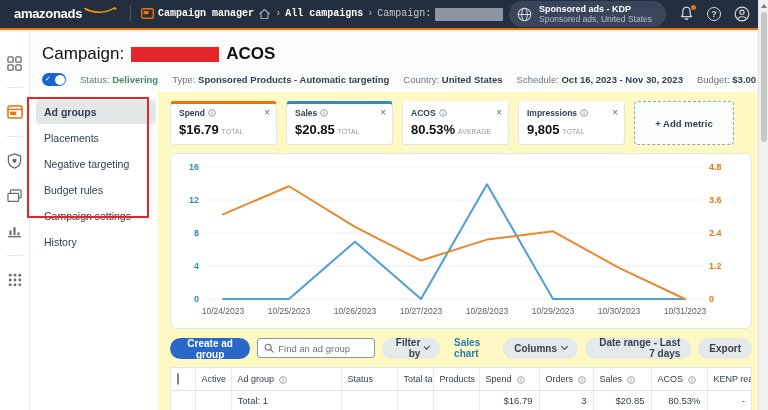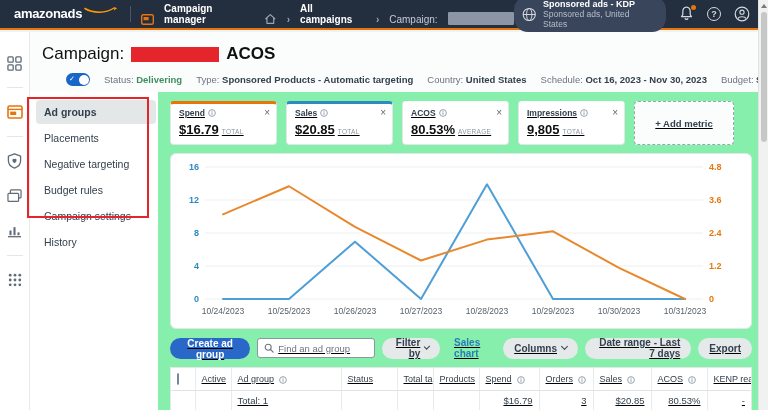--- a/index.html
+++ b/index.html
@@ -7,21 +7,21 @@
   body { font-family:"Liberation Sans", sans-serif; }
   .screen { position:relative; width:768px; height:410px; background:#f1f3f3; overflow:hidden; margin:0 auto; }
 
   
   .topbar { position:absolute; left:0; top:0; width:768px; height:30px; background:#232f3e;
             border-bottom:2px solid #e8740c; display:flex; align-items:center; padding:0 18px 0 14px; z-index:20; }
   .logo { display:flex; margin-right:12px; }
   .logo-text { color:#fff; font-size:13px; font-weight:bold; letter-spacing:-0.3px; line-height:12px; }
   .logo-smile { margin-top:-1px; margin-left:2px; }
   .tb-divider { width:1px; height:16px; background:#4a5564; margin-right:10px; }
-  .crumb { display:flex; align-items:flex-end; gap:10px; }
+  .crumb { display:flex; align-items:flex-start; gap:4px;font-family:Liberation Mono, monospace; }
   .cm-icon { display:inline-flex; }
   .crumb-strong { color:#fff; font-size:10px; font-weight:bold; }
   .crumb-sep { color:#9aa5b1; font-size:10px; font-weight:bold; }
   .crumb-dim { color:#c3cad3; font-size:10px; }
   .crumb-redact { width:68px; height:13px; background:#8b95a3; border-radius:1px; }
   .tb-right { margin-left:auto; display:flex; align-items:center; gap:13px; }
   .account-pill { display:flex; align-items:center; gap:7px; background:#39455a; border-radius:14px; padding:3px 14px 3px 8px; }
   .ap-line1 { color:#fff; font-size:9px; font-weight:bold; line-height:10px; }
   .ap-line2 { color:#b6bfca; font-size:8.5px; line-height:10px; }
   .tb-icon { position:relative; display:inline-flex; cursor:pointer; }
@@ -34,34 +34,34 @@
           display:flex; flex-direction:column; align-items:center; padding-top:18px; z-index:10; }
   .rail-item { width:30px; height:26px; display:flex; align-items:center; justify-content:center; cursor:pointer; margin-bottom:9px; }
   .rail-sep { width:16px; height:1px; background:#e4e7e7; margin:2px 0 11px 0; }
 
   
   .page-head { position:absolute; left:30px; top:32px; width:728px; height:60px; background:#fbfcfc; padding:12px 0 0 12px; }
   .title-row { display:flex; align-items:center; gap:7px; }
   .title-prefix { font-size:17px; color:#0f1111; }
   .title-redact { width:88px; height:15px; background:#e4252b; }
   .title-suffix { font-size:17px; font-weight:bold; color:#0f1111; }
-  .status-row { display:flex; align-items:center; gap:14px; margin-top:9px;margin-left:24px; }
+  .status-row { display:flex; align-items:center; gap:14px; margin-top:9px; }
   .toggle { width:24px; height:13px; background:#1766c8; border-radius:7px; position:relative; cursor:pointer; flex:0 0 auto; }
   .toggle-knob { position:absolute; right:1.5px; top:1.5px; width:10px; height:10px; background:#fff; border-radius:50%; }
   .toggle-check { position:absolute; left:3px; top:2px; color:#fff; font-size:7px; }
   .meta { font-size:9.5px; color:#6b7480; white-space:nowrap; }
   .meta b { color:#33414e; font-weight:bold; }
   .meta .green { color:#3f8e5f; font-weight:bold; }
 
   
   .body-row { position:absolute; left:30px; top:92px; width:728px; height:318px; display:flex; }
   .side-menu { width:128px; background:#fff; padding:8px 2px 0 6px; flex:0 0 auto; }
   .menu-item { font-size:10.5px; color:#33414e; padding:6px 8px; border-radius:4px; margin-bottom:2px; cursor:pointer; }
   .menu-item.active { background:#e4e7e7; font-weight:bold; }
-  .content { flex:1; background:#86efac; padding:9px 10px 0 12px;text-decoration:underline; }
+  .content { flex:1; background:#fef9c3; padding:9px 10px 0 12px; }
 
   
   .cards { display:flex; gap:9px; }
   .card { width:107px; height:44px; background:#fff; border:1px solid #e3e6e6; border-radius:4px;
           border-top:3px solid transparent; padding:4px 7px 0 8px; position:relative; cursor:pointer; }
   .card.accent-orange { border-top-color:#e8740c; }
   .card.accent-blue { border-top-color:#2e8bc0; }
   .card-top { display:flex; align-items:center; gap:3px; }
   .card-name { font-size:8.5px; font-weight:bold; color:#33414e; }
   .card-x { position:absolute; right:6px; top:5px; color:#5f6b76; font-size:10px; line-height:8px; cursor:pointer; }

